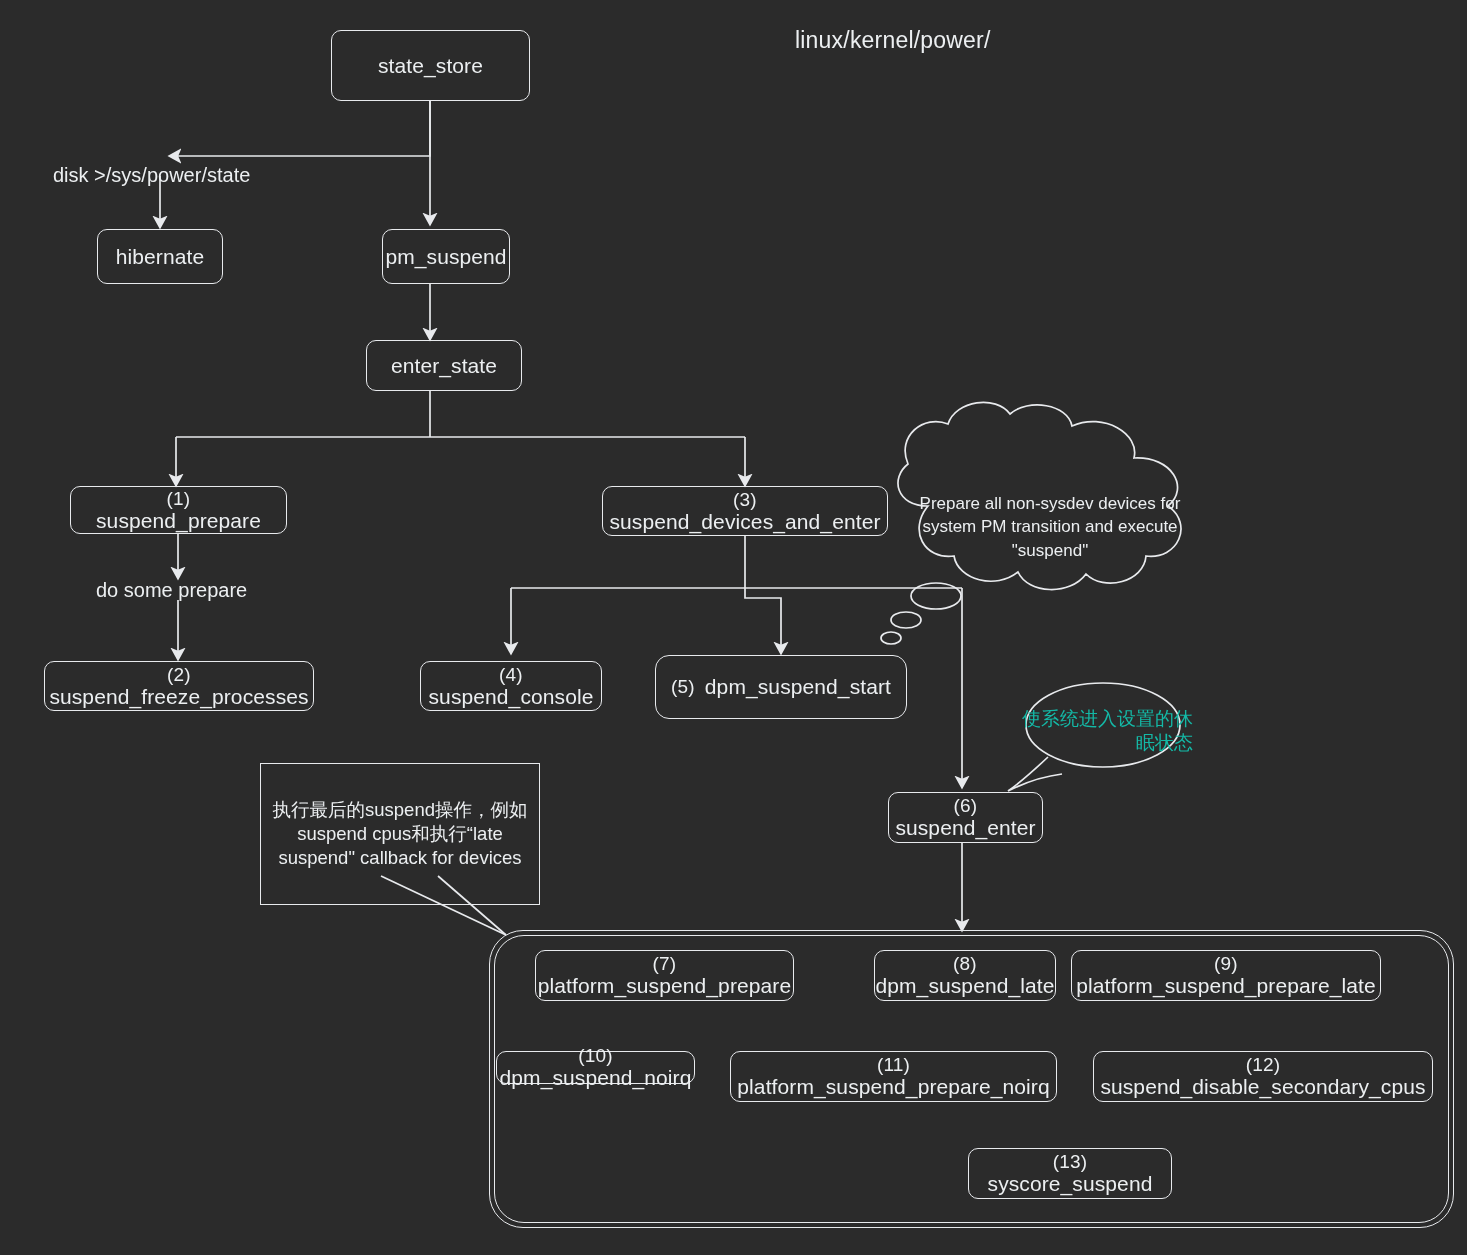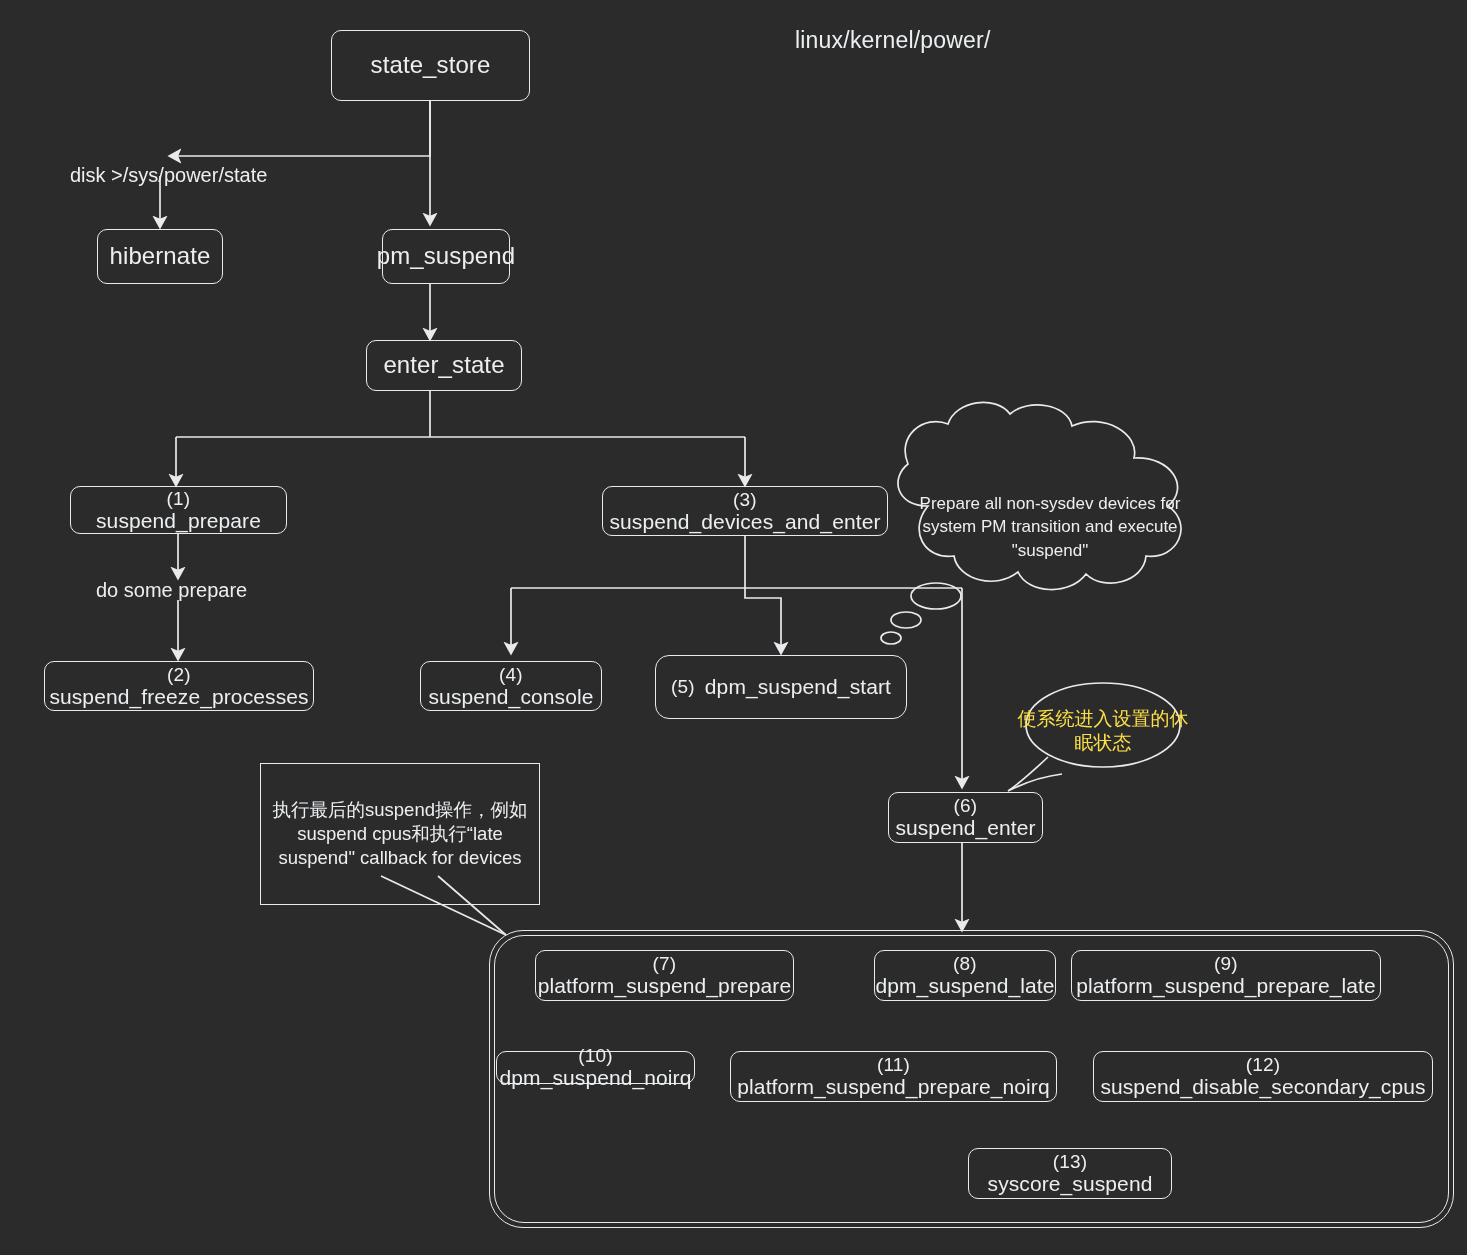--- a/index.html
+++ b/index.html
@@ -31,21 +31,21 @@
     display:flex;
     flex-direction:column;
     align-items:center;
     justify-content:center;
     text-align:center;
     line-height:1.12;
     white-space:nowrap;
   }
   .node .num{font-size:19px;letter-spacing:.2px;}
   .node .fn{font-size:21px;letter-spacing:.1px;}
-  .node.single .fn{font-size:24px;}
+  .node.single .fn{font-size:21px;}
   .node.inline{flex-direction:row;gap:10px;}
 
   .label{
     position:absolute;
     font-size:20px;
     color:#eceff1;
     white-space:nowrap;
   }
 
   #title{
@@ -89,24 +89,24 @@
     position:absolute;
     width:290px;
     text-align:center;
     font-size:17px;
     line-height:1.38;
     color:#eceff1;
   }
   .ellipsetext{
     position:absolute;
     width:180px;
-    text-align:center;
+    text-align:right;
     font-size:19px;
     line-height:1.28;
-    color:#fde047;
+    color:#14b8a6;
   }
 </style>
 </head>
 <body>
 
 <div id="stage">
 
   <svg id="wires" viewBox="0 0 1467 1255">
     <defs>
       <marker id="arrow" viewBox="0 0 12 12" refX="9" refY="6" markerWidth="9" markerHeight="9" orient="auto-start-reverse">
@@ -244,21 +244,21 @@
   <div class="node" style="left:1093px;top:1051px;width:340px;height:51px;">
     <span class="num">(12)</span>
     <span class="fn">suspend_disable_secondary_cpus</span>
   </div>
 
   <div class="node" style="left:920px;top:1148px;width:204px;height:51px;margin-left:48px;">
     <span class="num">(13)</span>
     <span class="fn">syscore_suspend</span>
   </div>
 
-  <div class="label" style="left:53px;top:164px;margin-left:17px;">disk &gt;/sys/power/state</div>
+  <div class="label" style="left:53px;top:164px;">disk &gt;/sys/power/state</div>
 
   <div class="label" style="left:96px;top:579px;">do some prepare</div>
 
   <div class="cloudtext" style="left:905px;top:492px;">Prepare all non-sysdev devices for system PM transition and execute "suspend"</div>
 
   <div class="ellipsetext" style="left:1013px;top:707px;">使系统进入设置的休眠状态</div>
 
   <div class="note" style="left:260px;top:763px;width:280px;height:142px;">执行最后的suspend操作，例如suspend cpus和执行“late suspend" callback for devices</div>
 
 </div>

